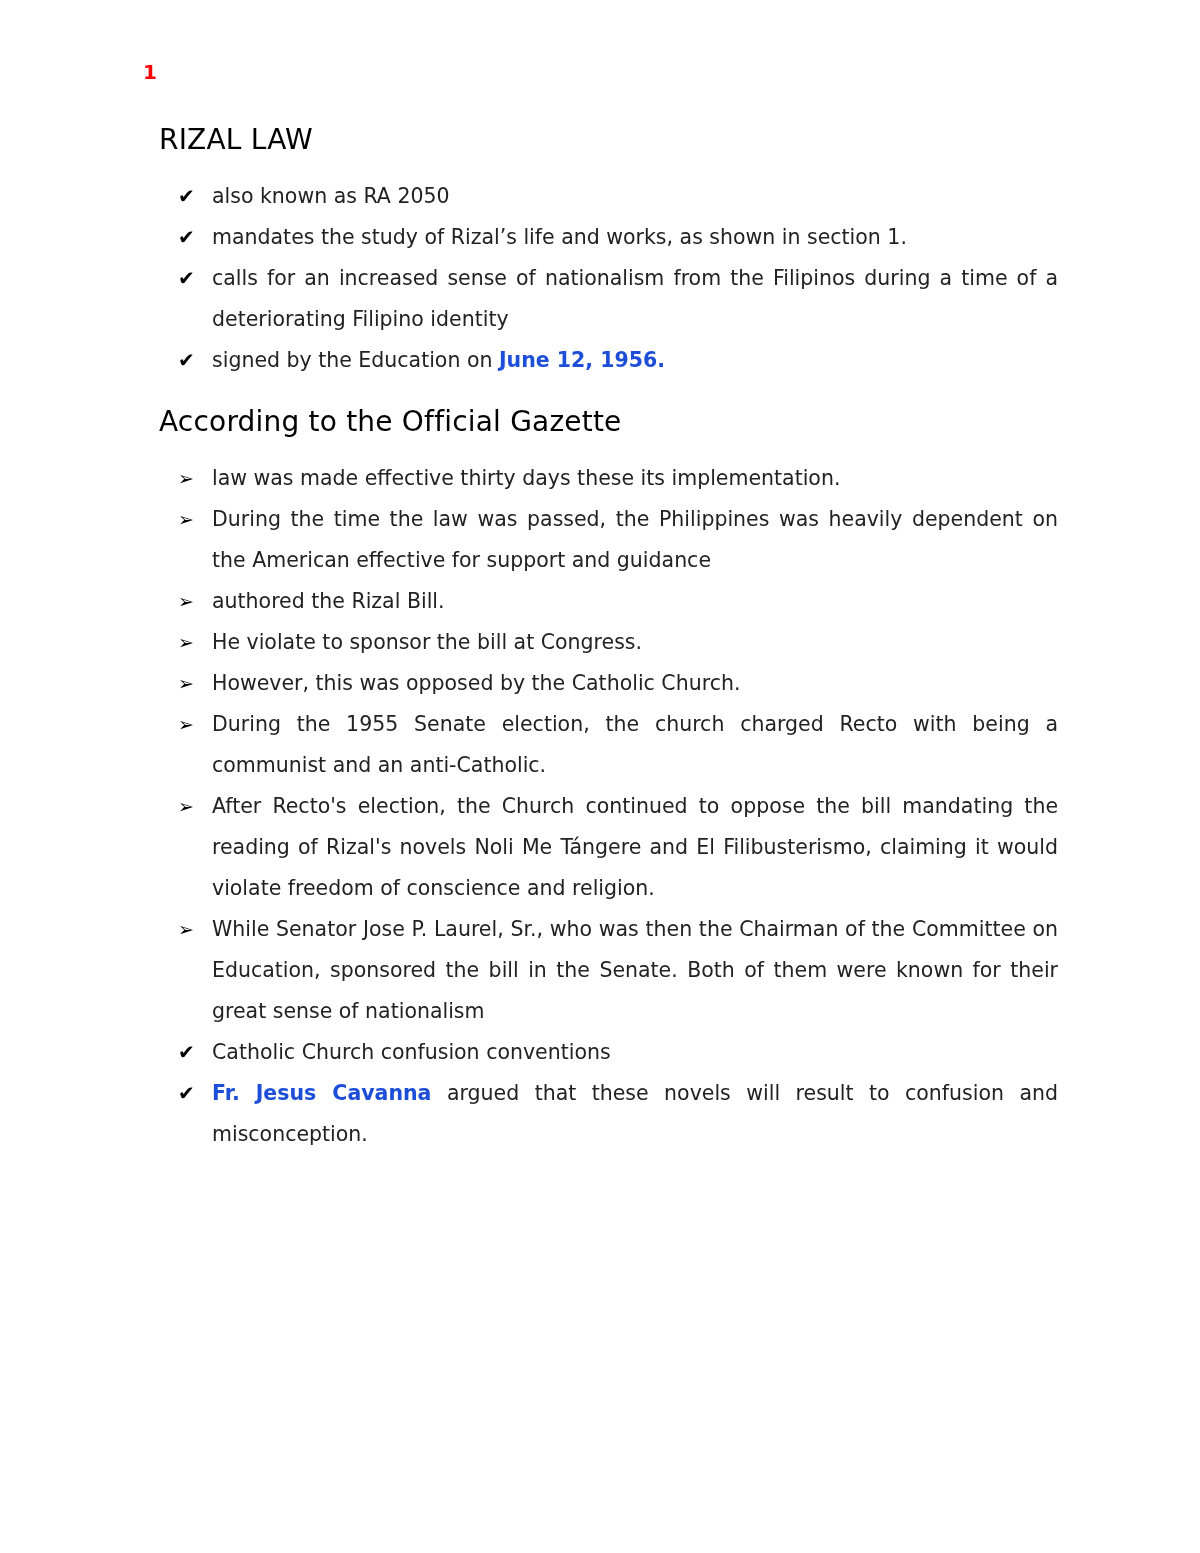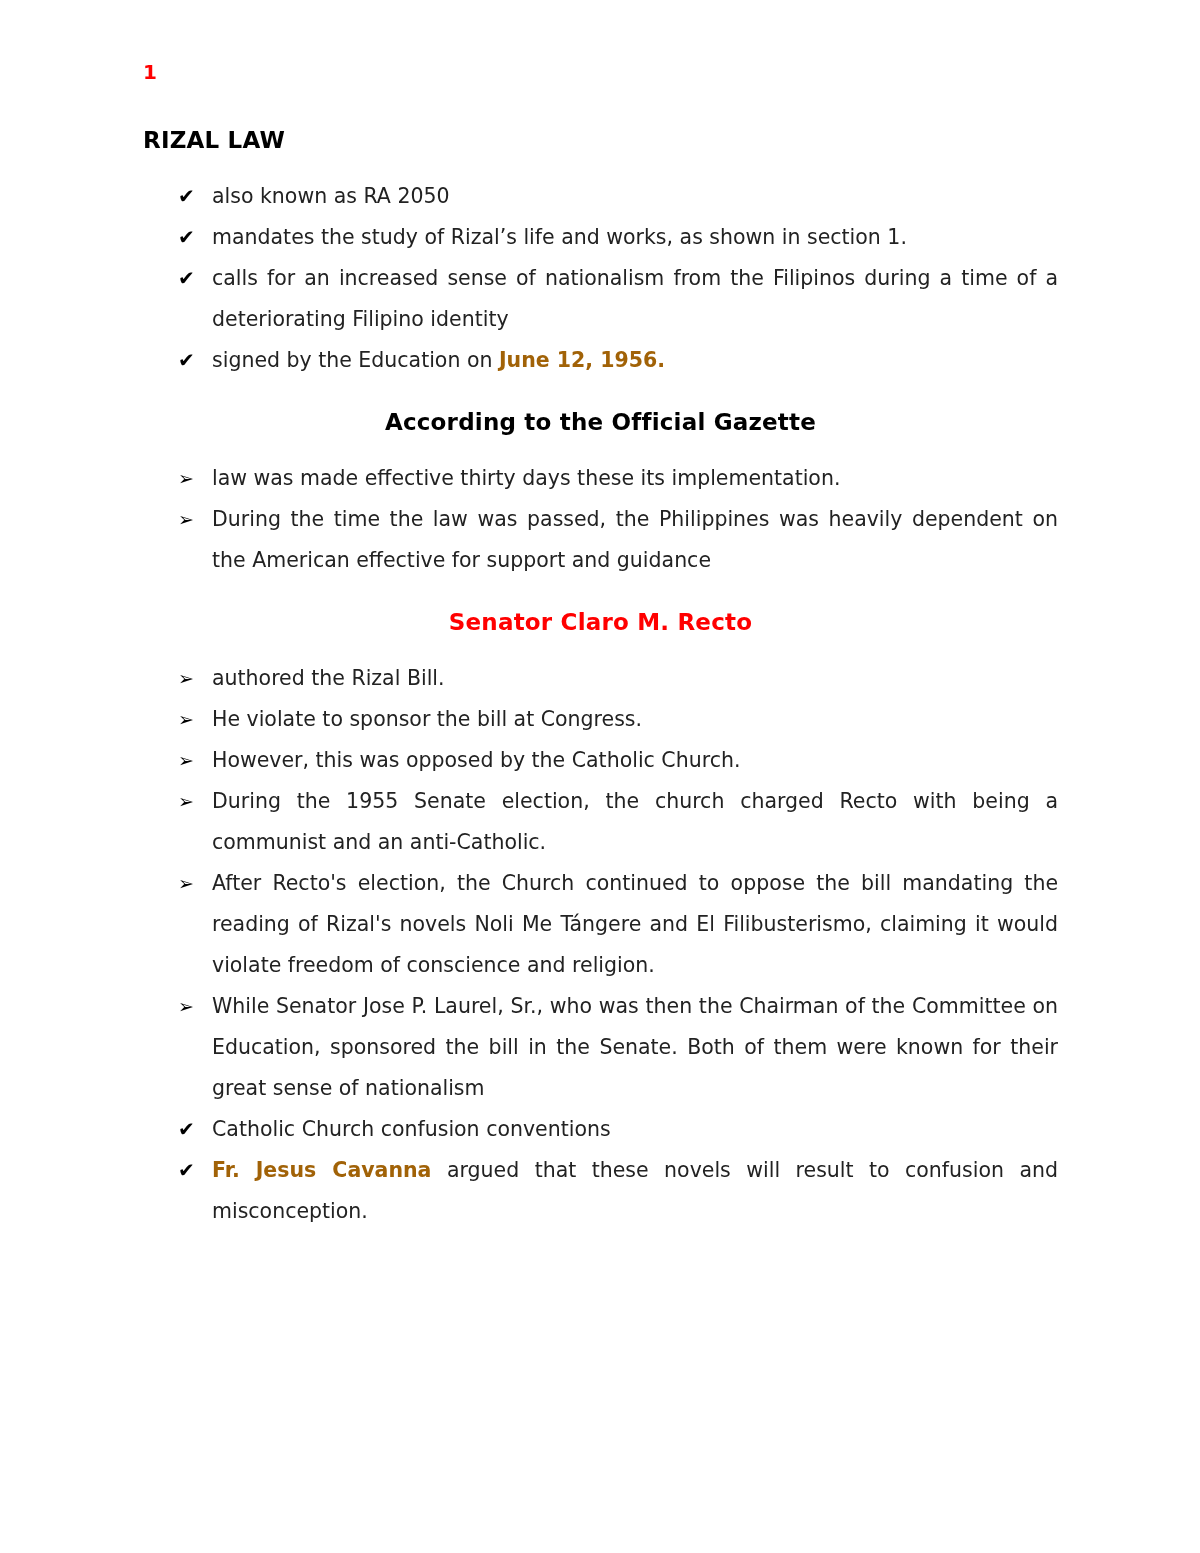--- a/index.html
+++ b/index.html
@@ -27,33 +27,33 @@
   .page-number {
     font-size: 20px;
     font-weight: bold;
     color: #ff0000;
     line-height: 1;
     margin: 0 0 44px 0;
     letter-spacing: 0;
   }
 
   h2.heading {
-    font-size: 23px;
-    font-weight: bold;
+    font-size: 28px;
+    font-weight: normal;
     line-height: 28px;
-    margin: 0;
+    margin: 16px;
     padding: 0;
     letter-spacing: 0.2px;
   }
   h2.heading.black { color: #000000; }
   h2.heading.red   { color: #ff0000; }
 
   
   .block { margin: 0; }
-  .block + .heading-wrap { margin-top: 27px; text-align: center; }
+  .block + .heading-wrap { margin-top: 27px; }
   .heading-wrap + .block { margin-top: 22px; }
 
   ul.bullets {
     list-style: none;
     margin: 0;
     padding: 0;
   }
 
   ul.bullets > li {
     position: relative;
@@ -83,21 +83,21 @@
   }
   ul.arrow > li .marker {
     font-size: 19px;
   }
 
   
   ul.bullets > li .txt {
     display: block;
   }
 
-  b.bold { font-weight: bold; color: #a16207; }
+  b.bold { font-weight: bold; color: #1d4ed8; }
 </style>
 </head>
 <body>
 
 <div class="page">
 
   <div class="page-number">1</div>
 
   <div id="content">
       <div class="heading-wrap">
@@ -127,23 +127,20 @@
       <ul class="bullets block arrow">
         <li>
           <span class="marker">➢</span>
           <span class="txt">law was made effective thirty days these its implementation.</span>
         </li>
         <li>
           <span class="marker">➢</span>
           <span class="txt">During the time the law was passed, the Philippines was heavily dependent on the American effective for support and guidance</span>
         </li>
       </ul>
-      <div class="heading-wrap">
-        <h2 class="heading red">Senator Claro M. Recto</h2>
-      </div>
       <ul class="bullets block arrow">
         <li>
           <span class="marker">➢</span>
           <span class="txt">authored the Rizal Bill.</span>
         </li>
         <li>
           <span class="marker">➢</span>
           <span class="txt">He violate to sponsor the bill at Congress.</span>
         </li>
         <li>

